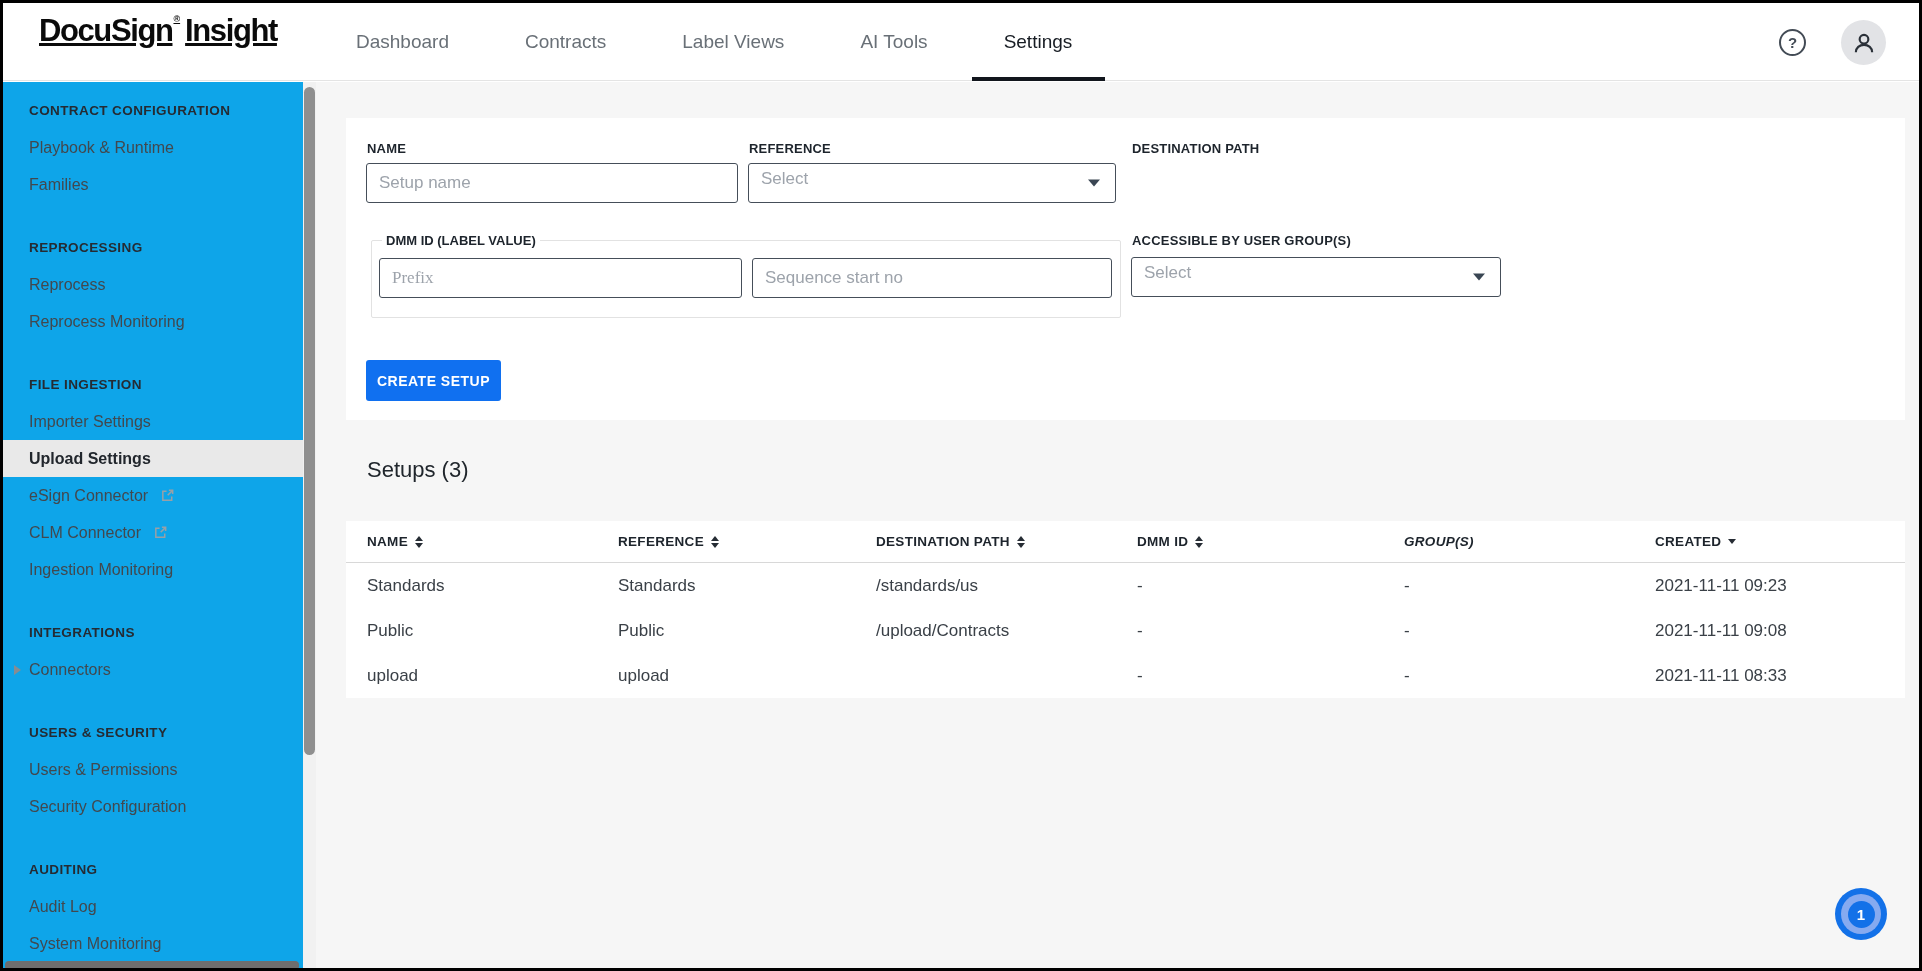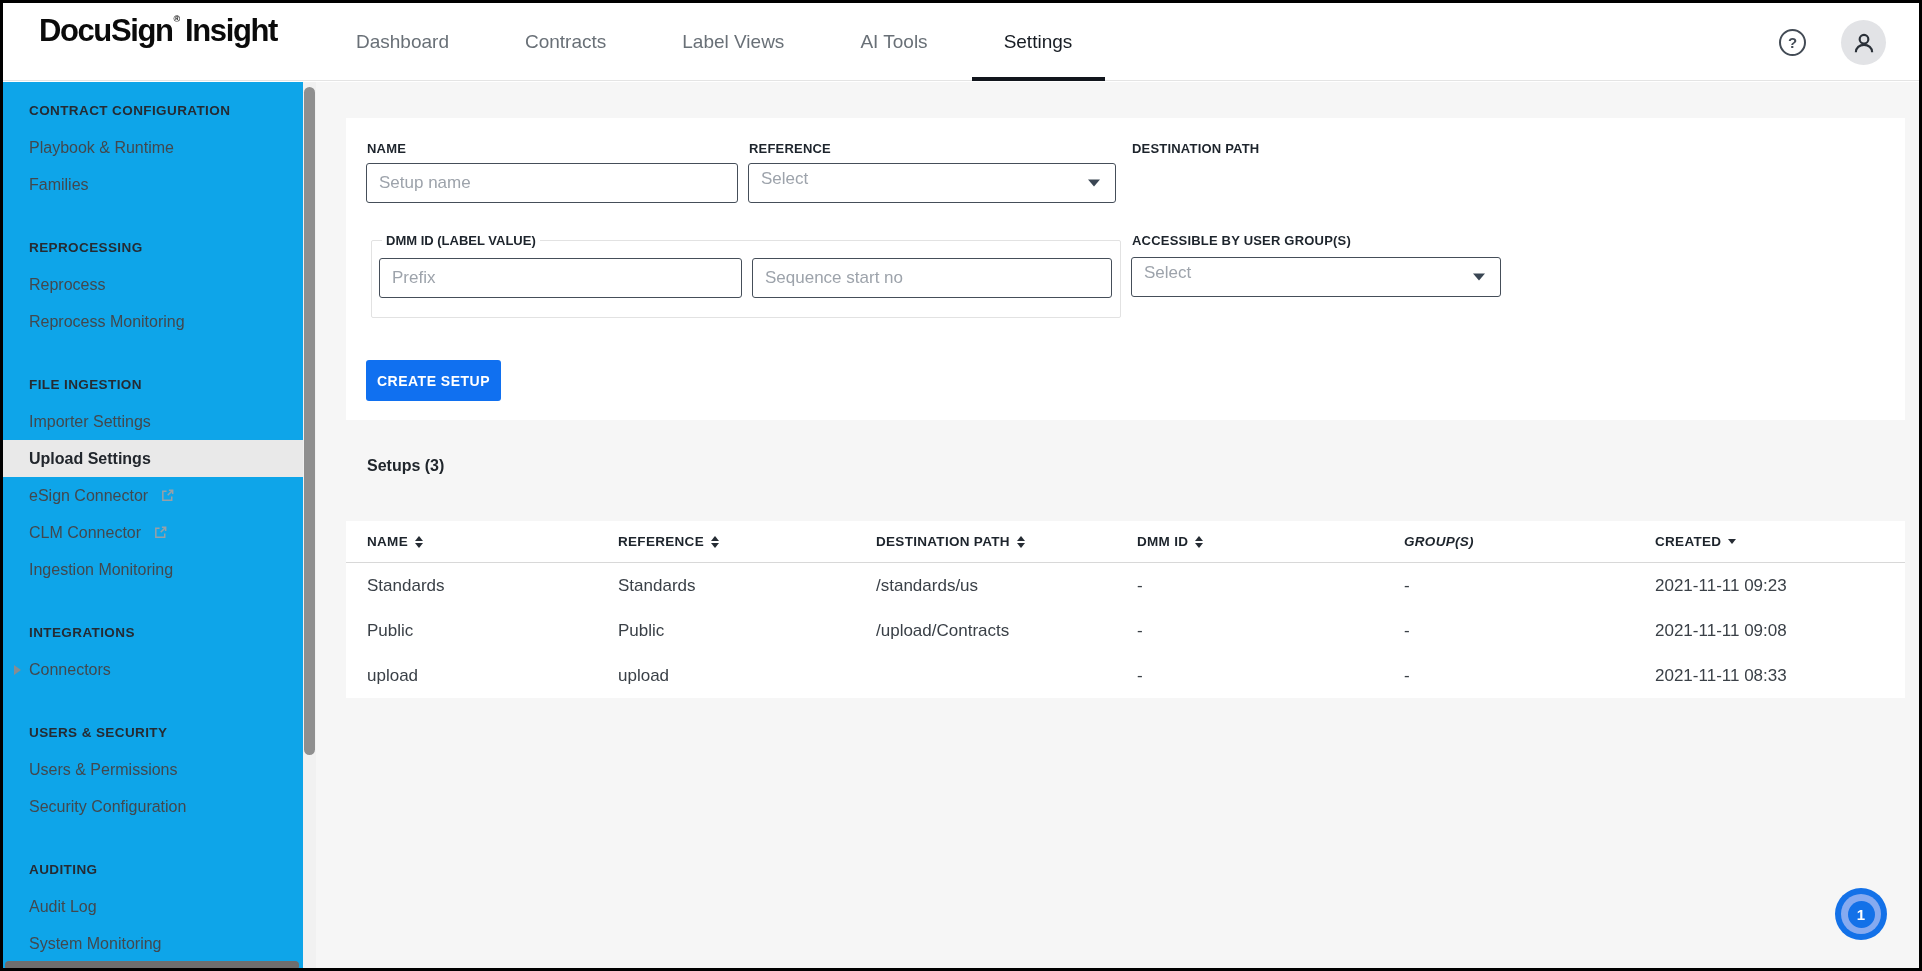--- a/index.html
+++ b/index.html
@@ -5,21 +5,21 @@
   html,body{margin:0;padding:0;background:#000;}
   *{box-sizing:border-box;}
   #app{
     position:relative;width:1922px;height:971px;background:#fff;
     border:3px solid #000;overflow:hidden;
     font-family:"Liberation Sans","DejaVu Sans",sans-serif;color:#20262e;
   }
   
   .topnav{position:absolute;left:0;top:0;width:100%;height:78px;background:#fff;border-bottom:1px solid #e4e4e4;}
   .logo{position:absolute;left:36px;top:0;height:55px;display:flex;align-items:center;
-        font-weight:bold;font-size:31px;letter-spacing:-1.4px;color:#0b0b0b;white-space:nowrap;}
+        font-weight:bold;font-size:31px;letter-spacing:-1.4px;color:#0b0b0b;white-space:nowrap;text-decoration:underline;}
   .logo .reg{font-size:9px;vertical-align:top;position:relative;top:-12px;margin:0 5px 0 1px;letter-spacing:0;}
   .navlinks{position:absolute;left:353px;top:0;height:78px;display:flex;gap:76px;}
   .nav-item{height:78px;line-height:78px;font-size:19px;color:#697077;cursor:pointer;position:relative;white-space:nowrap;}
   .nav-item.active{color:#171c23;}
   .nav-item.active::after{content:"";position:absolute;left:-32px;right:-33px;bottom:0;height:4px;background:#12161d;}
   .help-icon{position:absolute;left:1776px;top:26px;width:27px;height:27px;border:2px solid #434b55;border-radius:50%;
              display:flex;align-items:center;justify-content:center;font-size:15px;font-weight:bold;color:#434b55;cursor:pointer;}
   .avatar{position:absolute;left:1838px;top:17px;width:45px;height:45px;border-radius:50%;background:#e2e3e6;
           display:flex;align-items:center;justify-content:center;cursor:pointer;}
   
@@ -45,21 +45,21 @@
   .tbox::placeholder{color:#9da3ab;opacity:1;}
   .selectbox{position:absolute;height:40px;border:1.5px solid #454e59;border-radius:3px;background:#fff;
              display:flex;align-items:center;padding:0 36px 9px 12px;cursor:pointer;}
   .selectbox .ph{font-size:17px;color:#9da3ab;}
   .caret-down{position:absolute;right:15px;top:50%;transform:translateY(-50%);width:0;height:0;
               border-left:6px solid transparent;border-right:6px solid transparent;border-top:7px solid #3a4653;}
   .dmm-fieldset{position:absolute;left:25px;top:122px;width:750px;height:78px;border:1px solid #e2e2e2;border-radius:2px;}
   .dmm-legend{position:absolute;left:10px;top:-8px;background:#fff;padding:0 4px;font-size:13px;font-weight:bold;color:#1d242c;white-space:nowrap;}
   .btn-primary{position:absolute;left:20px;top:242px;width:135px;height:41px;background:#1070f0;border:none;border-radius:3px;
                color:#fff;font-family:inherit;font-size:14px;font-weight:600;letter-spacing:.5px;cursor:pointer;}
-  .setups-heading{position:absolute;left:51px;top:375px;font-size:16px;font-weight:700;color:#20262c;}
+  .setups-heading{position:absolute;left:51px;top:375px;font-size:22px;font-weight:400;color:#20262c;}
   .table-card{left:30px;top:439px;width:1559px;height:177px;}
   .trow{display:grid;grid-template-columns:251px 258px 261px 267px 251px auto;padding-left:21px;align-items:center;}
   .thead{height:42px;border-bottom:1px solid #d8d8d8;}
   .th{font-size:13.5px;font-weight:bold;letter-spacing:.3px;color:#1d242c;display:flex;align-items:center;cursor:pointer;}
   .th.nosort{cursor:default;font-style:italic;}
   .sort{display:inline-flex;flex-direction:column;gap:2px;margin-left:7px;}
   .tri-up{width:0;height:0;border-left:4px solid transparent;border-right:4px solid transparent;border-bottom:5px solid #262c34;}
   .tri-dn{width:0;height:0;border-left:4px solid transparent;border-right:4px solid transparent;border-top:5px solid #262c34;}
   .tr{height:45px;font-size:17px;color:#3a4047;}
   .td{white-space:nowrap;overflow:hidden;}
@@ -199,21 +199,21 @@
       <div class="field-label" style="left:403px;top:23px;">REFERENCE</div>
       <div class="selectbox" style="left:402px;top:45px;width:368px;">
         <span class="ph">Select</span>
         <span class="caret-down"></span>
       </div>
 
       <div class="field-label" style="left:786px;top:23px;">DESTINATION PATH</div>
 
       <div class="dmm-fieldset">
         <div class="dmm-legend">DMM ID (LABEL VALUE)</div>
-        <input class="tbox" style="left: 7px; top: 17px; width: 363px;" type="text" placeholder="Prefix">
+        <input class="tbox" style="left: 7px; top: 17px; width: 363px; font-family: Liberation Serif, serif;" type="text" placeholder="Prefix">
         <input class="tbox" style="left: 380px; top: 17px; width: 360px;" type="text" placeholder="Sequence start no">
       </div>
 
       <div class="field-label" style="left:786px;top:115px;">ACCESSIBLE BY USER GROUP(S)</div>
       <div class="selectbox" style="left:785px;top:139px;width:370px;">
         <span class="ph">Select</span>
         <span class="caret-down"></span>
       </div>
 
       <button class="btn-primary">CREATE SETUP</button>

